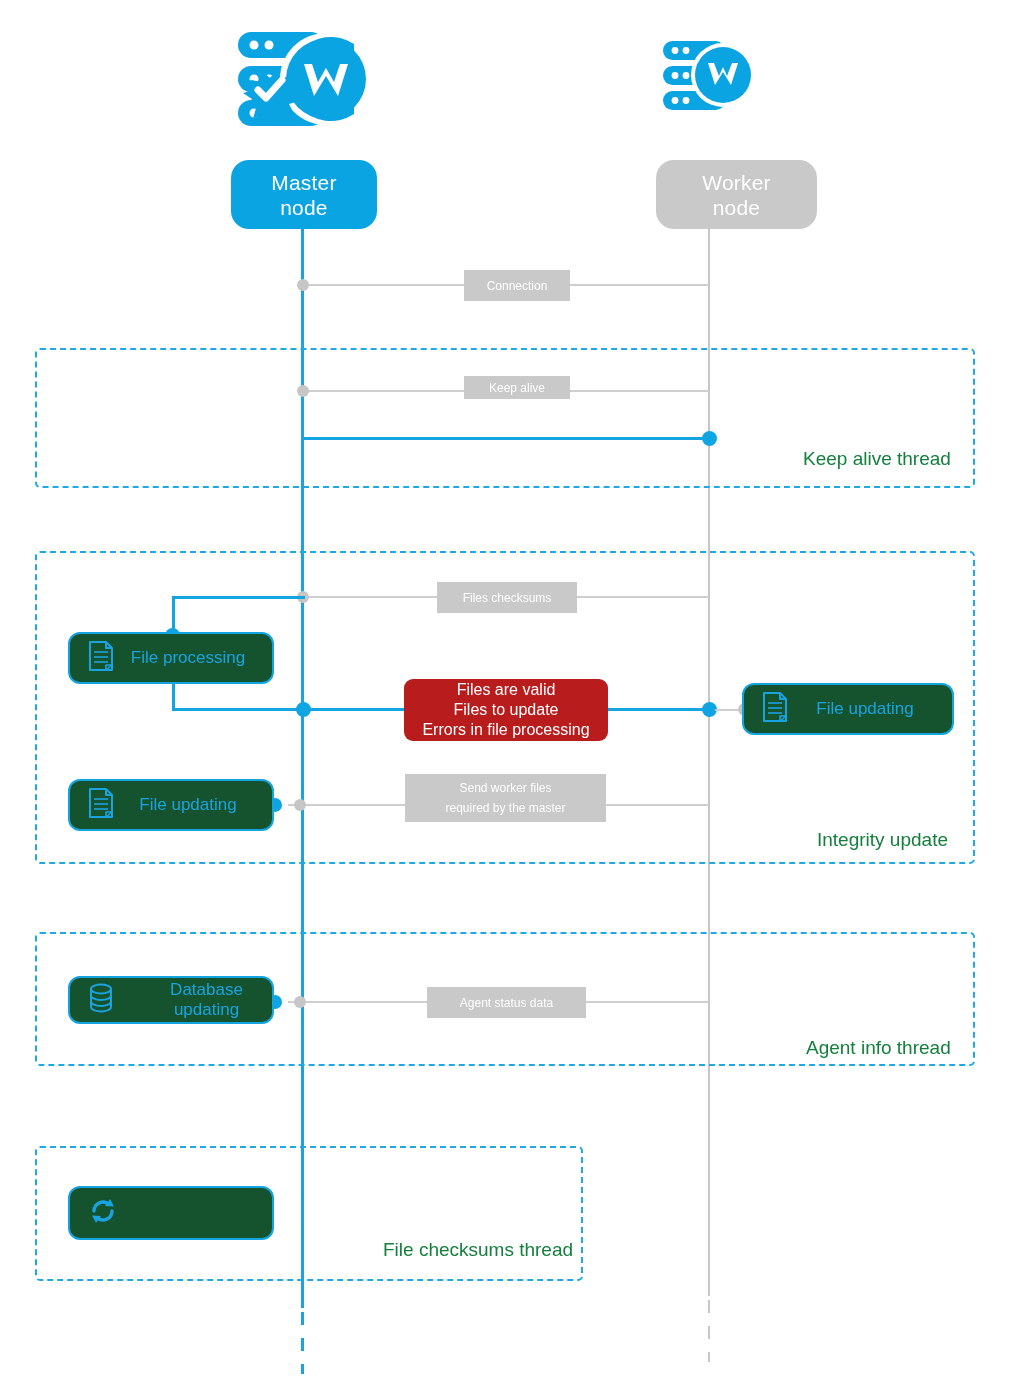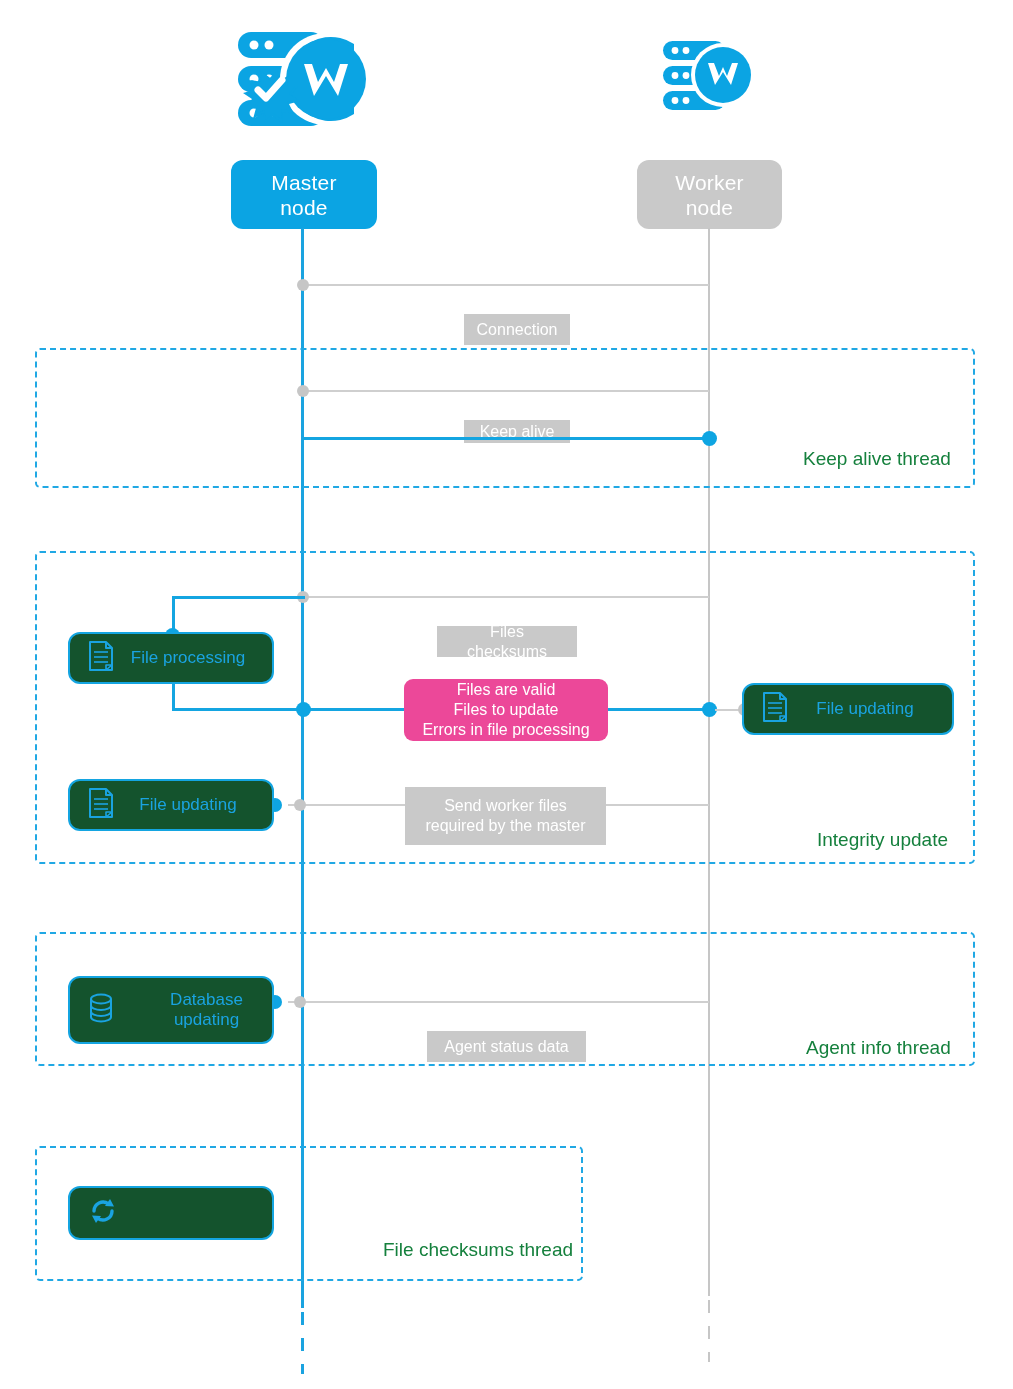--- a/index.html
+++ b/index.html
@@ -43,38 +43,38 @@
   }
   .lifeline-worker-tail {
     left: 708px;
     top: 1300px;
     width: 2px;
     height: 62px;
   }
 
   
   .node-label {
-    border-radius: 12px;
+    border-radius: 18px;
     display: flex;
     align-items: center;
     justify-content: center;
     text-align: center;
     font-size: 21px;
     line-height: 25px;
     color: #ffffff;
     letter-spacing: .2px;
   }
   .node-master {
     left: 231px; top: 160px;
     width: 146px; height: 69px;
     background: #0ba4e3;
   }
   .node-worker {
-    left: 637px; top: 160px;
-    width: 145px; height: 69px;
+    left: 656px; top: 160px;
+    width: 161px; height: 69px;
     background: #c9c9c9;
   }
   .node-icon-master { left: 234px; top: 28px; }
   .node-icon-worker { left: 661px; top: 38px; }
 
   
   .thread-frame {
     border: 2px dashed #20a8e4;
     border-radius: 5px;
     box-sizing: border-box;
@@ -110,35 +110,34 @@
 
   
   .pill {
     background: #c9c9c9;
     color: #ffffff;
     border-radius: 0;
     display: flex;
     align-items: center;
     justify-content: center;
     text-align: center;
-    font-size: 16px;
+    font-size: 12px;
     line-height: 20px;
     padding: 0 14px;
     box-sizing: border-box;
     white-space: pre-line;
-    margin-top: 44px;
   }
   .pill-connection   { left: 464px; top: 270px; width: 106px; height: 31px; }
   .pill-keepalive    { left: 464px; top: 376px; width: 106px; height: 23px; }
   .pill-checksums    { left: 437px; top: 582px; width: 140px; height: 31px; }
-  .pill-sendworker   { left: 405px; top: 743px; width: 201px; height: 58px; }
+  .pill-sendworker   { left: 405px; top: 774px; width: 201px; height: 48px; }
   .pill-agentstatus  { left: 427px; top: 987px; width: 159px; height: 31px; }
 
   .pill-blue {
-    background: #ec4899;
+    background: #b91c1c;
     color: #ffffff;
     border-radius: 9px;
     display: flex;
     flex-direction: column;
     align-items: center;
     justify-content: center;
     text-align: center;
     font-size: 16px;
     line-height: 20px;
     padding: 6px 8px;
@@ -161,21 +160,21 @@
     font-size: 17px;
     line-height: 20px;
     text-align: center;
     flex: 1;
     white-space: pre-line;
     padding-right: 10px;
   }
   .ab-fileprocessing { left: 68px;  top: 632px;  width: 206px; height: 52px; }
   .ab-fileupdating-m { left: 68px;  top: 779px;  width: 206px; height: 52px; }
   .ab-fileupdating-w { left: 742px; top: 683px;  width: 212px; height: 52px; }
-  .ab-dbupdating     { left: 68px;  top: 976px;  width: 206px; height: 68px; gap: 37px; }
+  .ab-dbupdating     { left: 68px;  top: 976px;  width: 206px; height: 48px; gap: 37px; }
   .ab-updatefileint  { left: 68px;  top: 1186px; width: 206px; height: 54px; }
 
   
   .dot {
     border-radius: 50%;
   }
   .dot-gray { background: #c6c6c6; }
   .dot-blue { background: #0ea5e2; }
 </style>
 </head>

